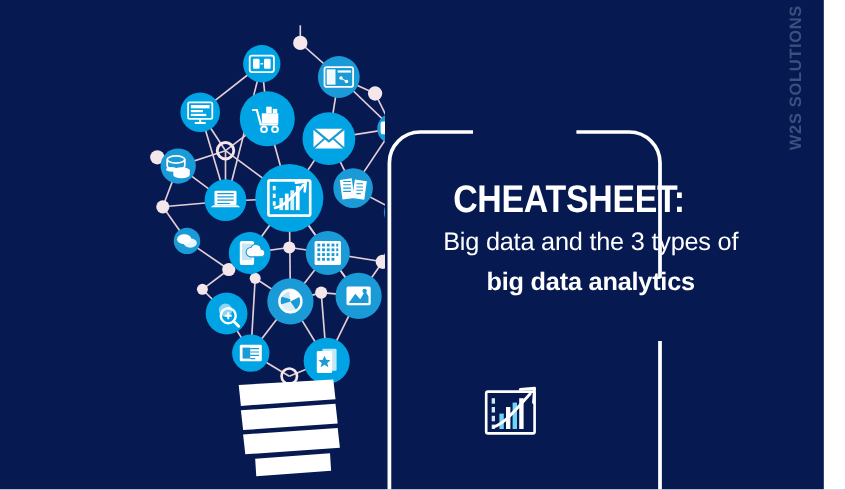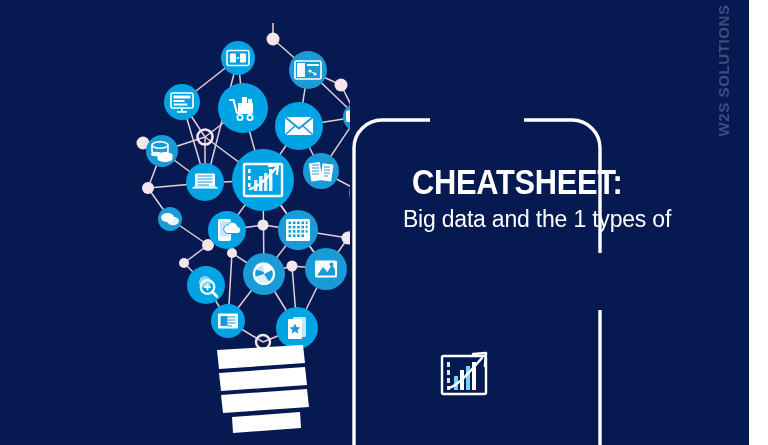--- a/index.html
+++ b/index.html
@@ -384,21 +384,22 @@
         <path d="M78 2 L30 2 A28 28 0 0 0 2 30 L2 340"></path>
 
         <path d="M172 2 L220 2 A28 28 0 0 1 248 30 L248 135"></path>
         <path d="M248 192 L248 340"></path>
       </g>
     </svg>
   </div>
 
   <div class="headline">
     <div class="cheat">CHEATSHEET:</div>
-    <div class="sub1">Big data and the 1 types of</div>
+    <div class="sub1">Big data and the 3 types of</div>
+    <div class="sub2">big data analytics</div>
   </div>
 
   <div class="foot-icon">
     <svg width="62" height="55" viewBox="0 0 62 55" xmlns="http://www.w3.org/2000/svg">
       <rect x="4" y="8" width="44" height="38" rx="1.5" fill="none" stroke="#ffffff" stroke-width="2.4"></rect>
       <rect x="9" y="14" width="3" height="5" fill="#cfe8f5"></rect>
       <rect x="9" y="22" width="3" height="5" fill="#cfe8f5"></rect>
       <rect x="9" y="30" width="3" height="5" fill="#cfe8f5"></rect>
       <rect x="9" y="38" width="3" height="4" fill="#cfe8f5"></rect>
       <rect x="16" y="28" width="4" height="14" fill="#6fd4f5"></rect>

